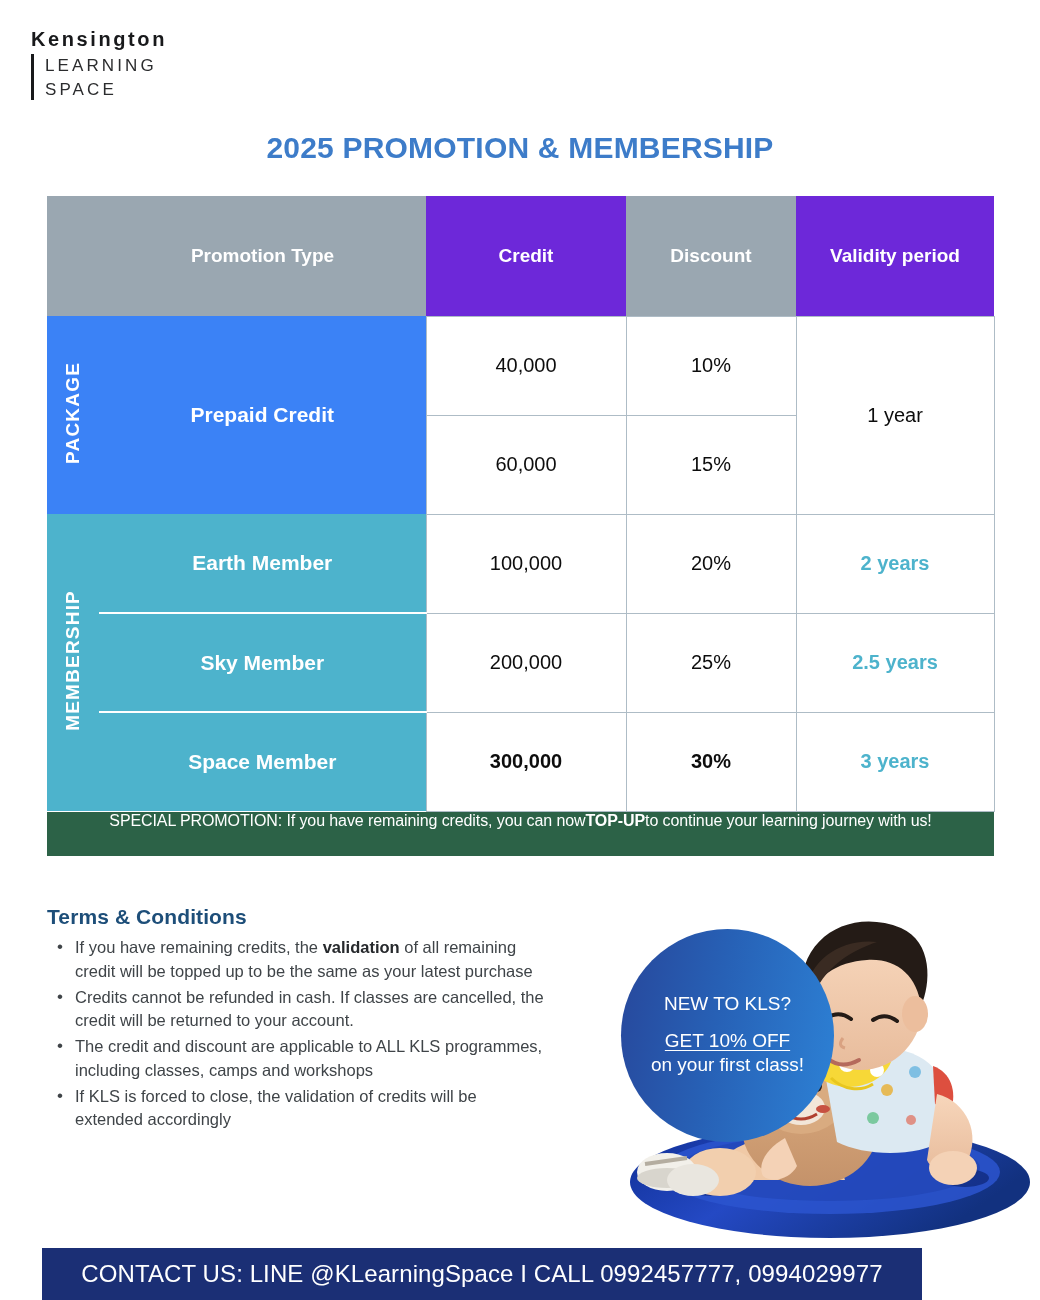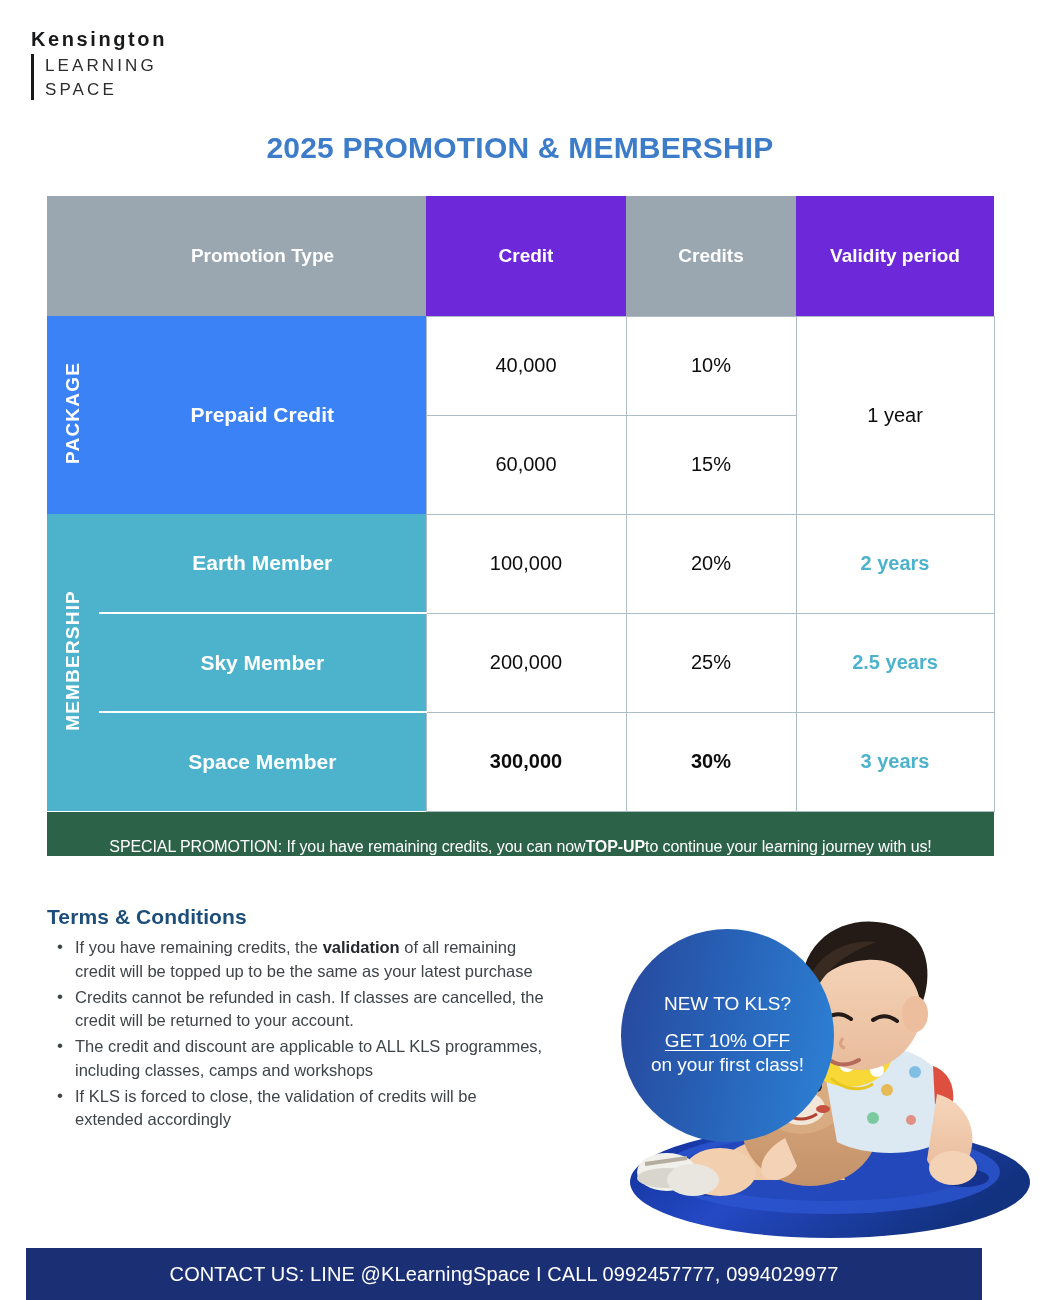--- a/index.html
+++ b/index.html
@@ -71,21 +71,21 @@
   }
   .data-cell.bold { font-weight: 700; }
   .validity-teal { color: #4db3cc; font-weight: 700; font-size: 20px; }
 
   .row-h-small { height: 99px; }
   .row-h-mid   { height: 99px; }
 
   .banner {
     background: #2c6247; color: #ffffff;
     font-size: 16px; height: 44px;
-    display: flex; align-items: flex-end; justify-content: center;
+    display: flex; align-items: flex-start; justify-content: center;
     letter-spacing: -0.1px;
   }
   .banner b { font-weight: 700; }
 
   
   .terms { position: absolute; left: 47px; top: 905px; width: 500px; }
   .terms h2 {
     font-size: 21px; font-weight: 700; color: #1d4e79;
     margin-bottom: 7px; letter-spacing: 0.1px;
   }
@@ -111,24 +111,24 @@
   }
   .badge .l1 { font-size: 19px; font-weight: 400; margin-bottom: 15px; text-align: right; }
   .badge .l2 { font-size: 19px; font-weight: 400; text-decoration: underline; text-underline-offset: 3px; }
   .badge .l3 { font-size: 19px; font-weight: 400; line-height: 1.32; }
 
   
   .photo { position: absolute; left: 615px; top: 880px; width: 425px; height: 375px; overflow: hidden; z-index: 2; }
 
   
   .footer {
-    position: absolute; left: 26px; bottom: 0; width: 956px; height: 52px;
+    position: absolute; left: 42px; bottom: 0; width: 880px; height: 52px;
     background: #1b2f75; color: #ffffff;
     display: flex; align-items: center; justify-content: center;
-    font-size: 20px; letter-spacing: 0.1px; z-index: 6;
+    font-size: 24px; letter-spacing: 0.1px; z-index: 6;
   }
 </style>
 </head>
 <body>
 
 <div class="page">
 
   <div class="logo">
     <div class="logo-top">Kensington</div>
     <div class="logo-rows">
@@ -149,21 +149,21 @@
           <col style="width:327px">
           <col style="width:200px">
           <col style="width:170px">
           <col style="width:198px">
       </colgroup>
       <thead>
         <tr>
           <th class="th-cell th-spacer"></th>
           <th class="th-cell th-dark">Promotion Type</th>
           <th class="th-cell th-light">Credit</th>
-          <th class="th-cell th-dark">Credits</th>
+          <th class="th-cell th-dark">Discount</th>
           <th class="th-cell th-light">Validity period</th>
         </tr>
       </thead>
       <tbody>
 
         <tr class="row-h-small">
           <td class="vlabel navy" rowspan="2">
             <span class="vlabel-inner">PACKAGE</span>
           </td>
           <td class="name-cell navy" rowspan="2">Prepaid Credit</td>

